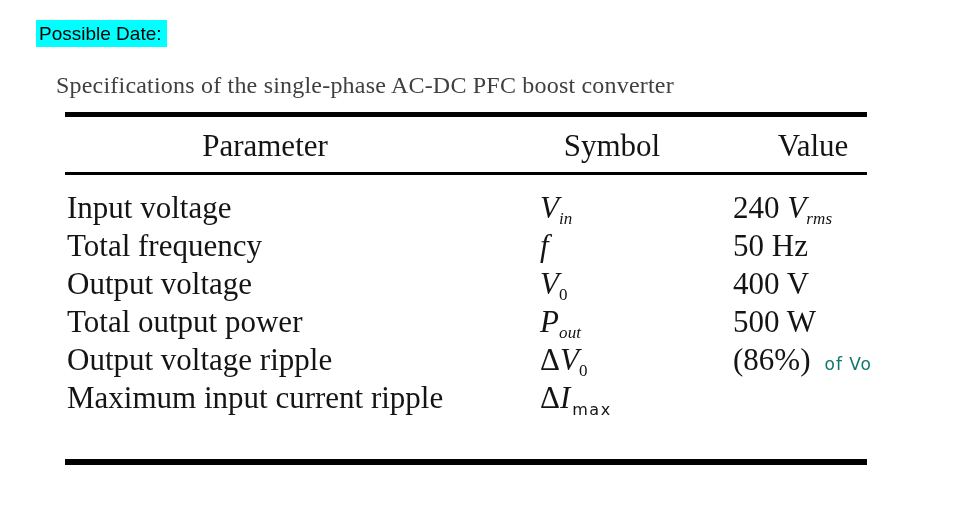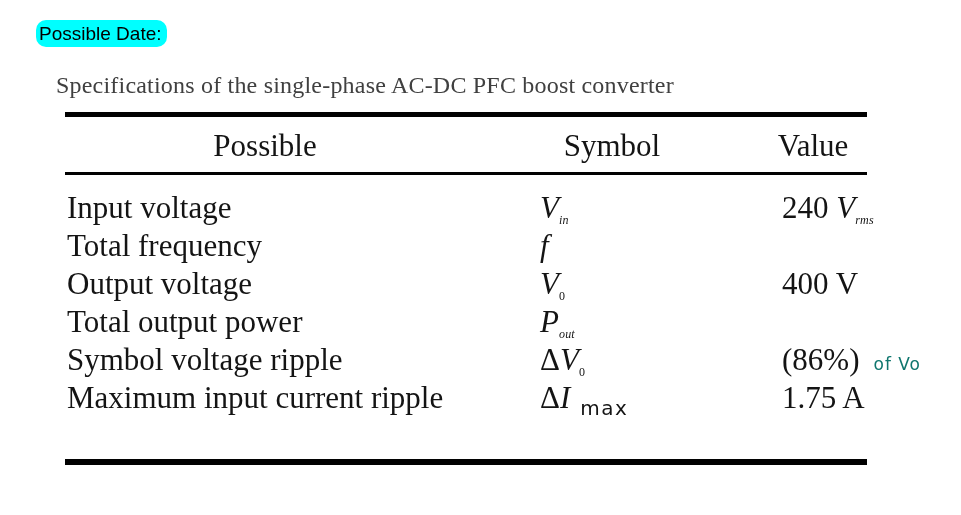--- a/index.html
+++ b/index.html
@@ -19,21 +19,20 @@
     height: 27px;
     display: inline-flex;
     align-items: center;
     padding: 0 5px 0 3px;
     background: #00ffff;
     color: #000000;
     font-family: "Liberation Sans", sans-serif;
     font-size: 19px;
     font-weight: 400;
     white-space: nowrap;
-    border-radius: 10px;
   }
   .title {
     position: absolute;
     left: 56px;
     top: 66px;
     width: 860px;
     font-size: 24px;
     line-height: 38px;
     letter-spacing: 0.2px;
     white-space: nowrap;
@@ -66,39 +65,38 @@
   .tr { position: relative; height: 38px; text-decoration: underline; }
   .td {
     position: absolute;
     top: 0;
     font-size: 31px;
     line-height: 38px;
     white-space: nowrap;
   }
   .td-param  { left: 2px; }
   .td-symbol { left: 475px; }
-  .td-value  { left: 717px; }
+  .td-value  { left: 668px; }
   .it { font-style: italic; }
   .delta { font-style: normal; }
   sub.sub {
-    font-size: 12px;
+    font-size: 17px;
     line-height: 0;
     vertical-align: -6px;
     letter-spacing: 0.2px;
   }
   sub.sub.it { font-style: italic; }
   sub.sub.up { font-style: normal; }
   sub.sub.green-sans {
     font-style: normal;
     font-family: "DejaVu Sans", sans-serif;
-    font-size: 20px;
+    font-size: 16px;
     letter-spacing: 1.5px;
     vertical-align: -7px;
     padding-left: 2px;
-    margin-left: 8px;
   }
   .green-note {
     font-family: "DejaVu Sans", sans-serif;
     font-size: 17px;
     letter-spacing: 1px;
     color: #0f766e;
     margin-left: 14px;
   }
 </style>
 </head>
@@ -107,62 +105,63 @@
 <div class="page">
 
   <div class="date-tag">Possible Date:</div>
 
   <div class="title">Specifications of the single-phase AC-DC PFC boost converter</div>
 
   <div class="spec-table">
     <div class="rule rule-top"></div>
 
     <div class="thead">
-      <span class="th th-param">Possible</span>
+      <span class="th th-param">Parameter</span>
       <span class="th th-value">Value</span>
       <span class="th th-symbol">Symbol</span>
     </div>
 
     <div class="rule rule-mid"></div>
 
     <div class="tbody">
 
       <div class="tr">
         <span class="td td-param">Input voltage</span>
         <span class="td td-symbol"><span class="delta"></span><span class="it">V</span><sub class="sub it">in</sub><sub class="sub up"></sub><sub class="sub green-sans"></sub></span>
         <span class="td td-value"><span>240 </span><span class="it">V</span><sub class="sub it">rms</sub><span class="green-note"></span></span>
       </div>
 
       <div class="tr">
         <span class="td td-param">Total frequency</span>
         <span class="td td-symbol"><span class="delta"></span><span class="it">f</span><sub class="sub it"></sub><sub class="sub up"></sub><sub class="sub green-sans"></sub></span>
+        <span class="td td-value"><span>50 Hz</span><span class="it"></span><sub class="sub it"></sub><span class="green-note"></span></span>
       </div>
 
 
       <div class="tr">
         <span class="td td-param">Output voltage</span>
         <span class="td td-symbol"><span class="delta"></span><span class="it">V</span><sub class="sub it"></sub><sub class="sub up">0</sub><sub class="sub green-sans"></sub></span>
         <span class="td td-value"><span>400 V</span><span class="it"></span><sub class="sub it"></sub><span class="green-note"></span></span>
       </div>
 
       <div class="tr">
         <span class="td td-param">Total output power</span>
         <span class="td td-symbol"><span class="delta"></span><span class="it">P</span><sub class="sub it">out</sub><sub class="sub up"></sub><sub class="sub green-sans"></sub></span>
+        <span class="td td-value"><span>500 W</span><span class="it"></span><sub class="sub it"></sub><span class="green-note"></span></span>
       </div>
 
       <div class="tr">
-        <span class="td td-param">Symbol voltage ripple</span>
+        <span class="td td-param">Output voltage ripple</span>
         <span class="td td-symbol"><span class="delta">Δ</span><span class="it">V</span><sub class="sub it"></sub><sub class="sub up">0</sub><sub class="sub green-sans"></sub></span>
         <span class="td td-value"><span>(86%)</span><span class="it"></span><sub class="sub it"></sub><span class="green-note">of Vo</span></span>
       </div>
 
       <div class="tr">
         <span class="td td-param">Maximum input current ripple</span>
         <span class="td td-symbol"><span class="delta">Δ</span><span class="it">I</span><sub class="sub it"></sub><sub class="sub up"></sub><sub class="sub green-sans">max</sub></span>
-        <span class="td td-value"><span>1.75 A</span><span class="it"></span><sub class="sub it"></sub><span class="green-note"></span></span>
       </div>
 
     </div>
 
     <div class="rule rule-bottom"></div>
   </div>
 
 </div>
 
 </body></html>

